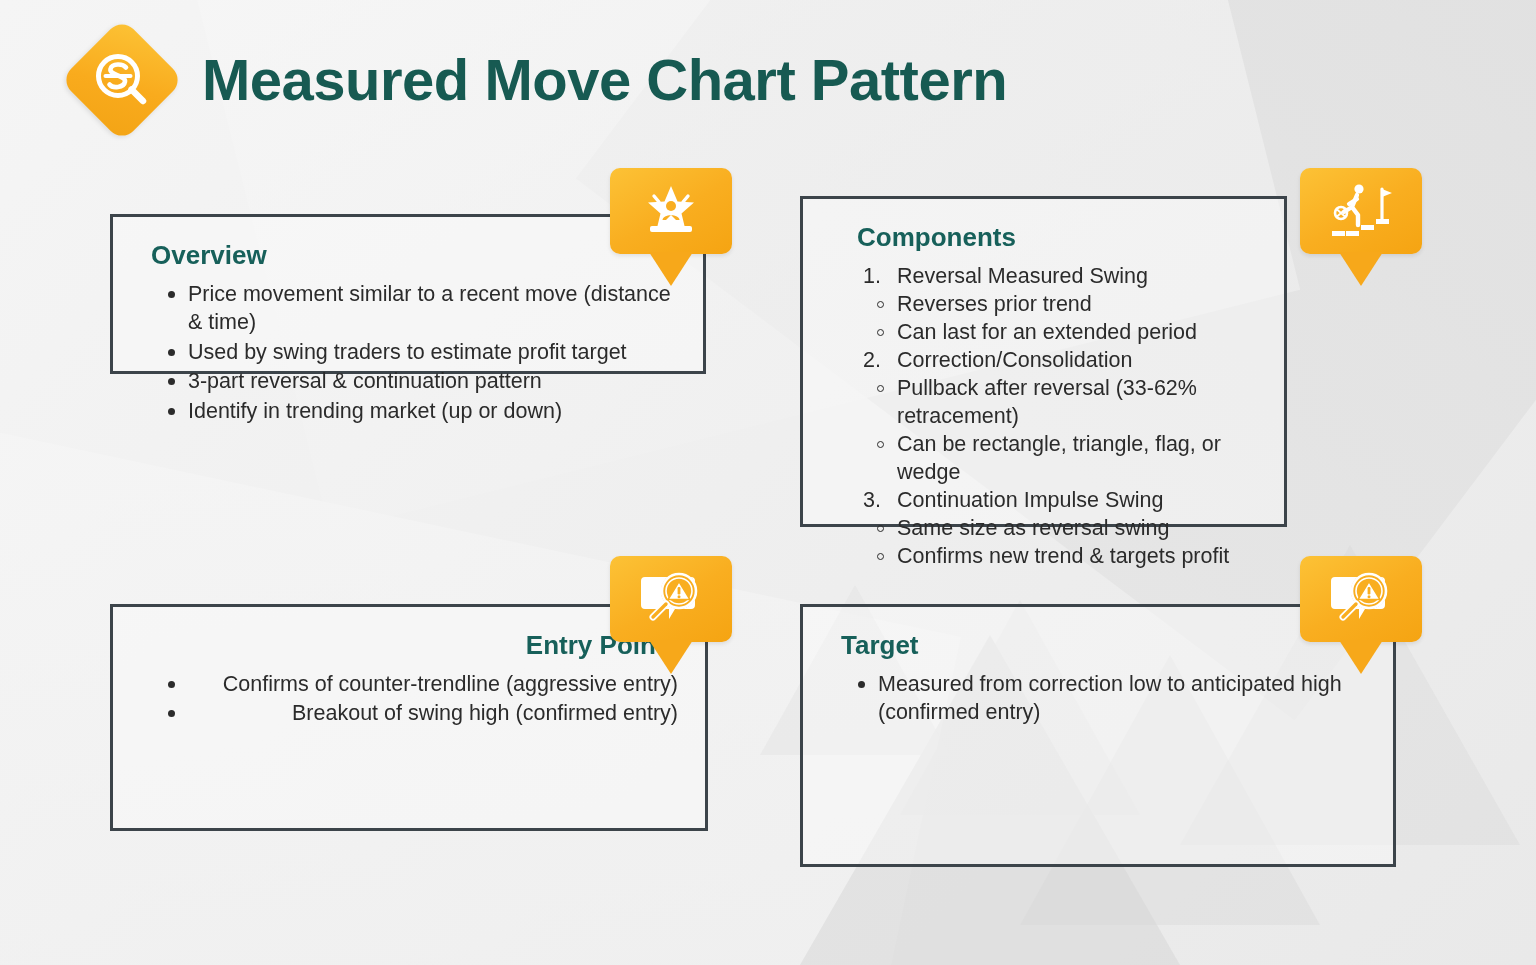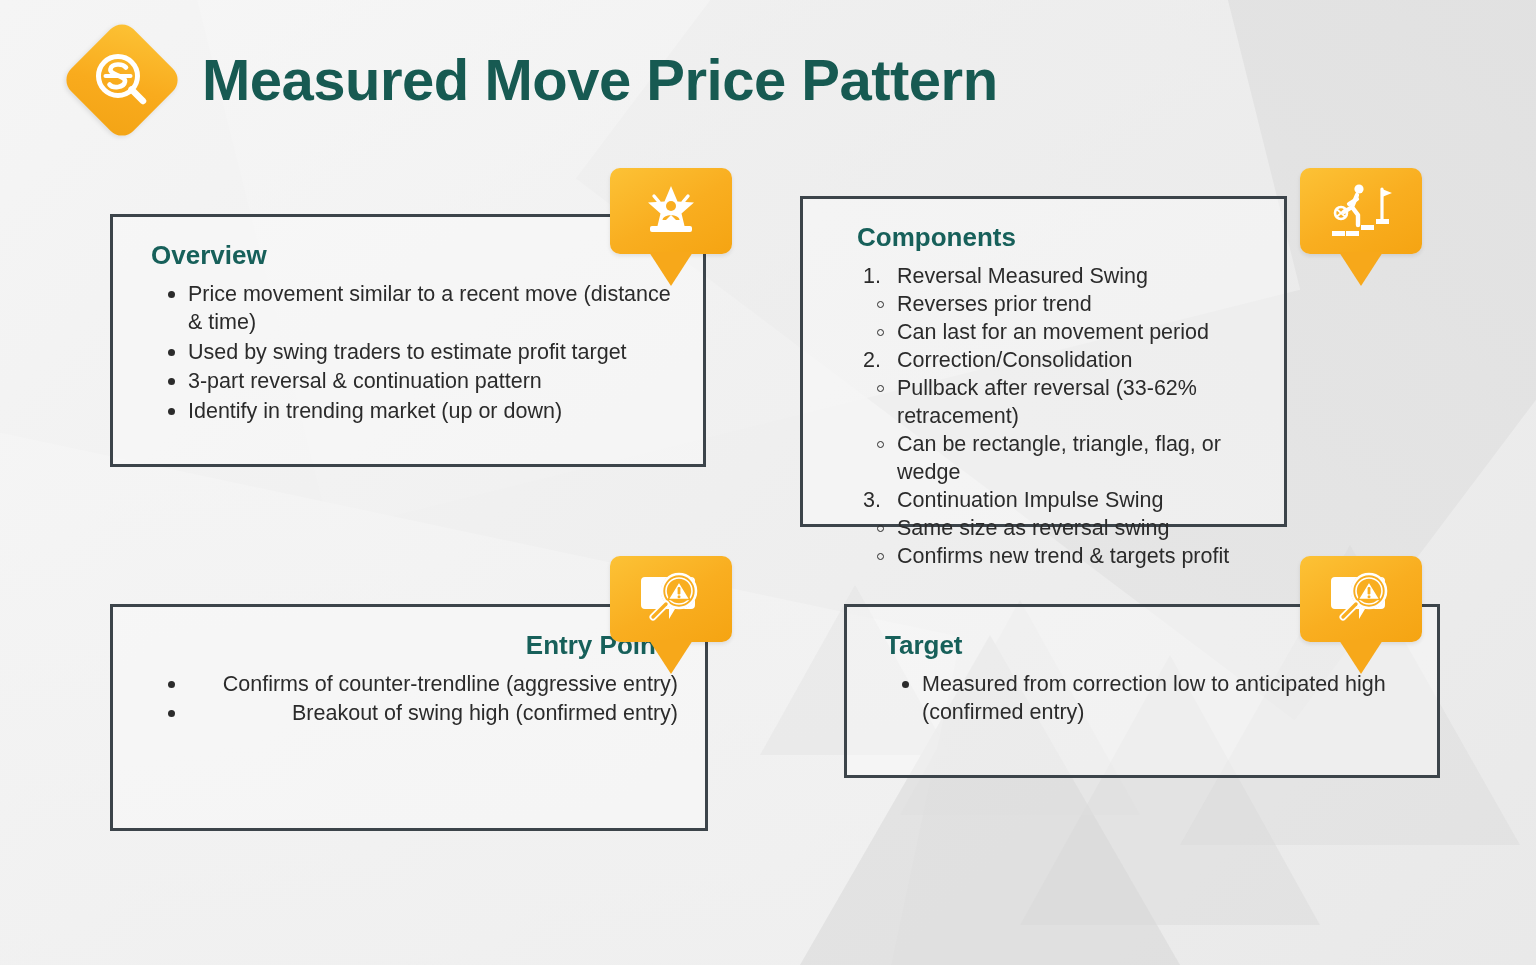--- a/index.html
+++ b/index.html
@@ -227,24 +227,24 @@
     margin-left: -22px;
     width: 0;
     height: 0;
     border-left: 22px solid transparent;
     border-right: 22px solid transparent;
     border-top: 34px solid #f7a81a;
   }
   .badge svg { display: block; position: relative; z-index: 2; }
 
   
-  #card-overview      { left: 110px; top: 214px;  width: 596px;  height: 253px; }
+  #card-overview      { left: 110px; top: 214px;  width: 596px;  height: 160px; }
   #card-components    { left: 800px; top: 196px;  width: 487px;  height: 331px; padding-left: 16px; }
   #card-entry-points  { left: 110px; top: 604px;  width: 598px;  height: 227px; text-align: right; }
-  #card-target        { left: 844px; top: 604px;  width: 596px;  height: 174px; }
+  #card-target        { left: 800px; top: 604px;  width: 596px;  height: 263px; }
 
   #badge-overview     { left: 610px; top: 168px; }
   #badge-components   { left: 1300px; top: 168px; }
   #badge-entry-points { left: 610px; top: 556px; }
   #badge-target       { left: 1300px; top: 556px; }
 </style>
 </head>
 <body>
 
 <div class="stage">
@@ -262,21 +262,21 @@
     <div class="logo-diamond">
       <div class="logo-inner">
         <svg width="64" height="64" viewBox="0 0 64 64">
           <circle cx="28" cy="28" r="19.5" fill="none" stroke="#ffffff" stroke-width="5"></circle>
           <path d="M41.5 41.5 L53 53" stroke="#ffffff" stroke-width="6.5" stroke-linecap="round"></path>
           <path d="M36 19.5 C33 15.5, 22 15, 20.5 21 C19 27, 36 27.5, 35 33.5 C34 40, 22.5 40.5, 19.5 36.5" fill="none" stroke="#ffffff" stroke-width="4.6" stroke-linecap="round"></path>
           <path d="M15.5 28 L40.5 28" stroke="#ffffff" stroke-width="4" stroke-linecap="round"></path>
         </svg>
       </div>
     </div>
-    <div class="page-title">Measured Move Price Pattern</div>
+    <div class="page-title">Measured Move Chart Pattern</div>
   </div>
 
   <div class="card" id="card-overview">
     <div class="card-body">
       <div class="card-title">Overview</div>
       <ul class="card-list">
         <li>
           <span class="bullet-dot"></span>
           <span>Price movement similar to a recent move (distance &amp; time)</span>
         </li>
@@ -316,21 +316,21 @@
           <span class="num-marker">1.</span>
           <span>Reversal Measured Swing</span>
         </li>
         <ul class="sub-list">
           <li>
             <span class="bullet-ring"></span>
             <span>Reverses prior trend</span>
           </li>
           <li>
             <span class="bullet-ring"></span>
-            <span>Can last for an movement period</span>
+            <span>Can last for an extended period</span>
           </li>
         </ul>
 
         <li class="num-item">
           <span class="num-marker">2.</span>
           <span>Correction/Consolidation</span>
         </li>
         <ul class="sub-list">
           <li>
             <span class="bullet-ring"></span>

